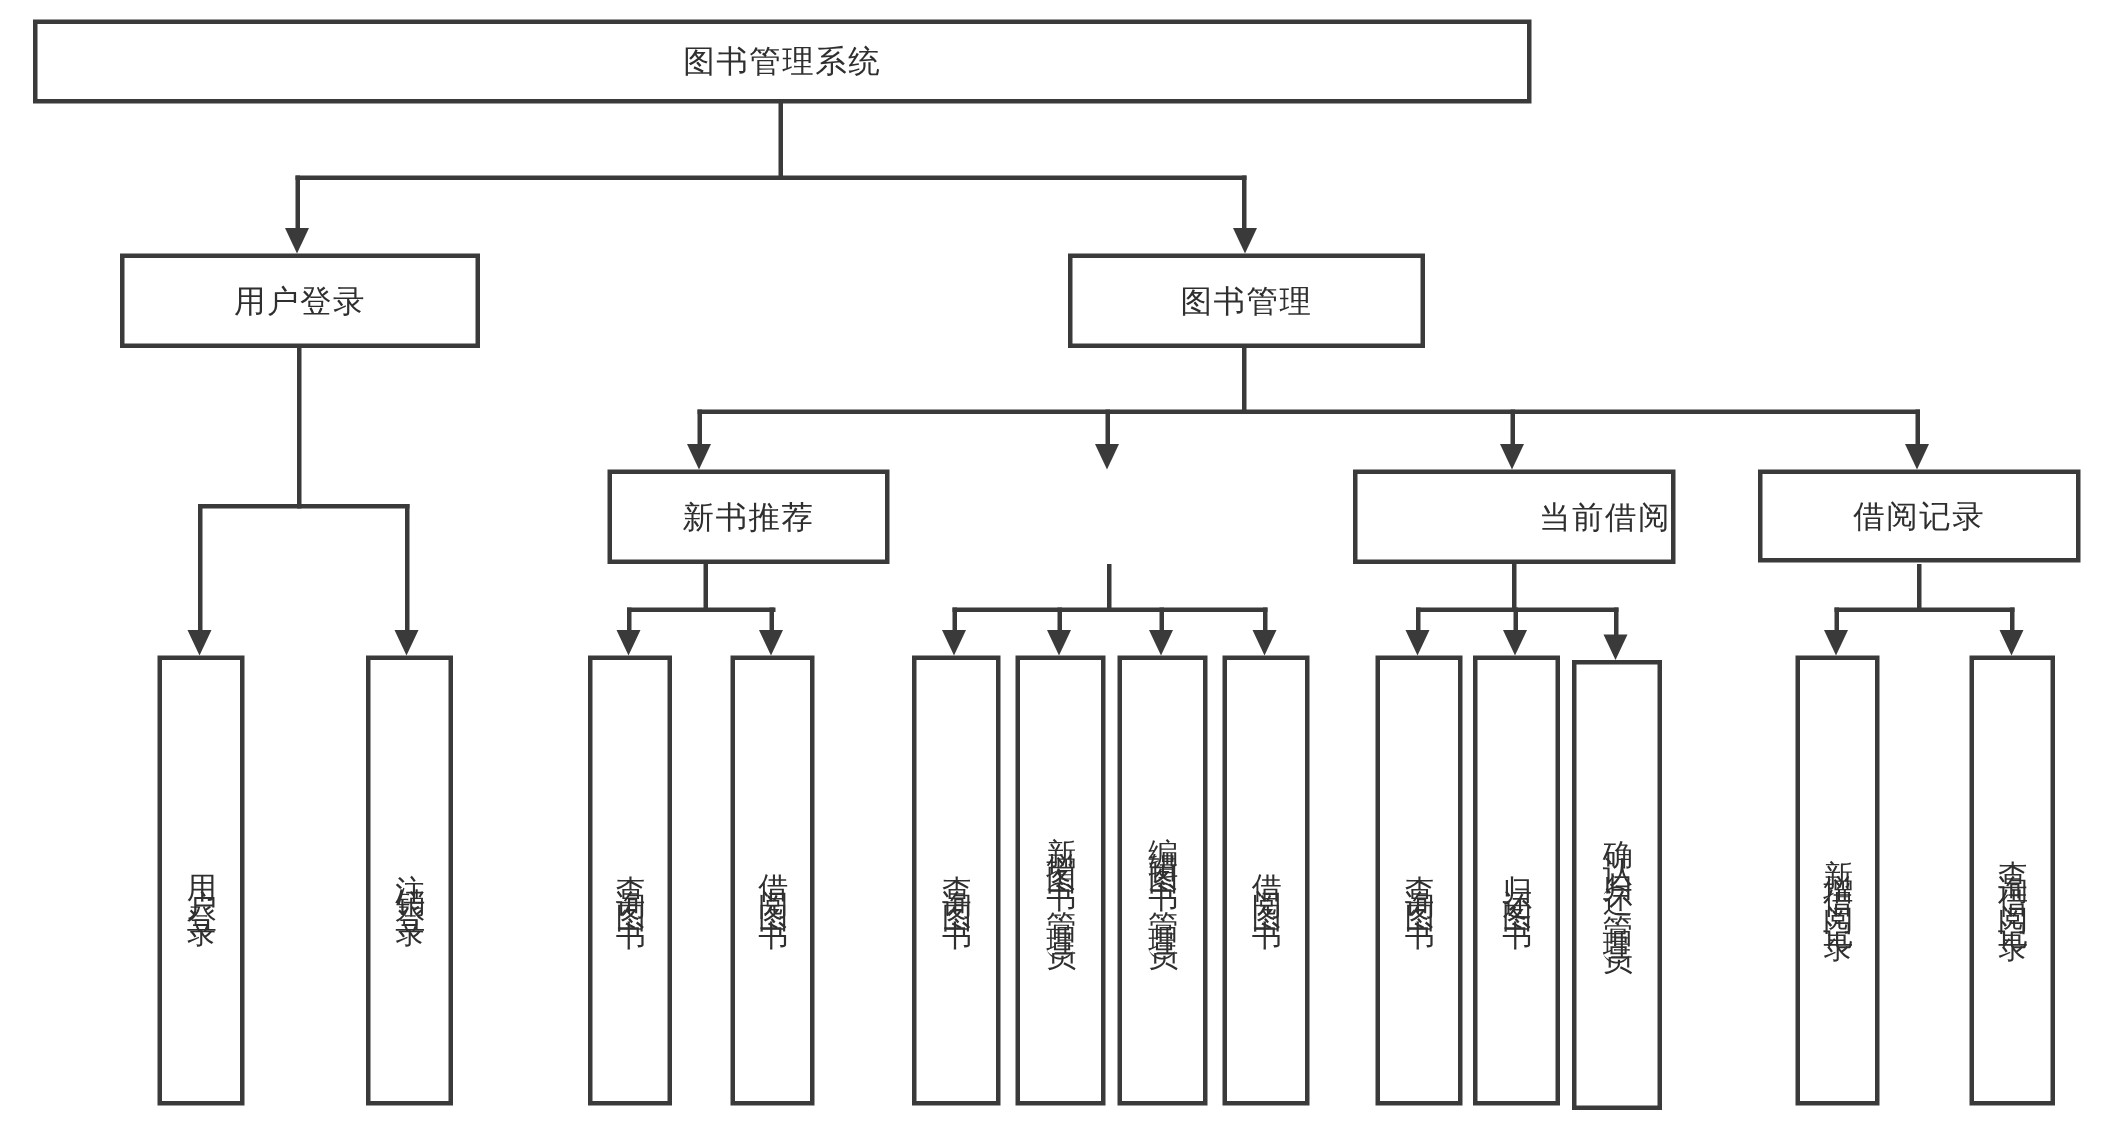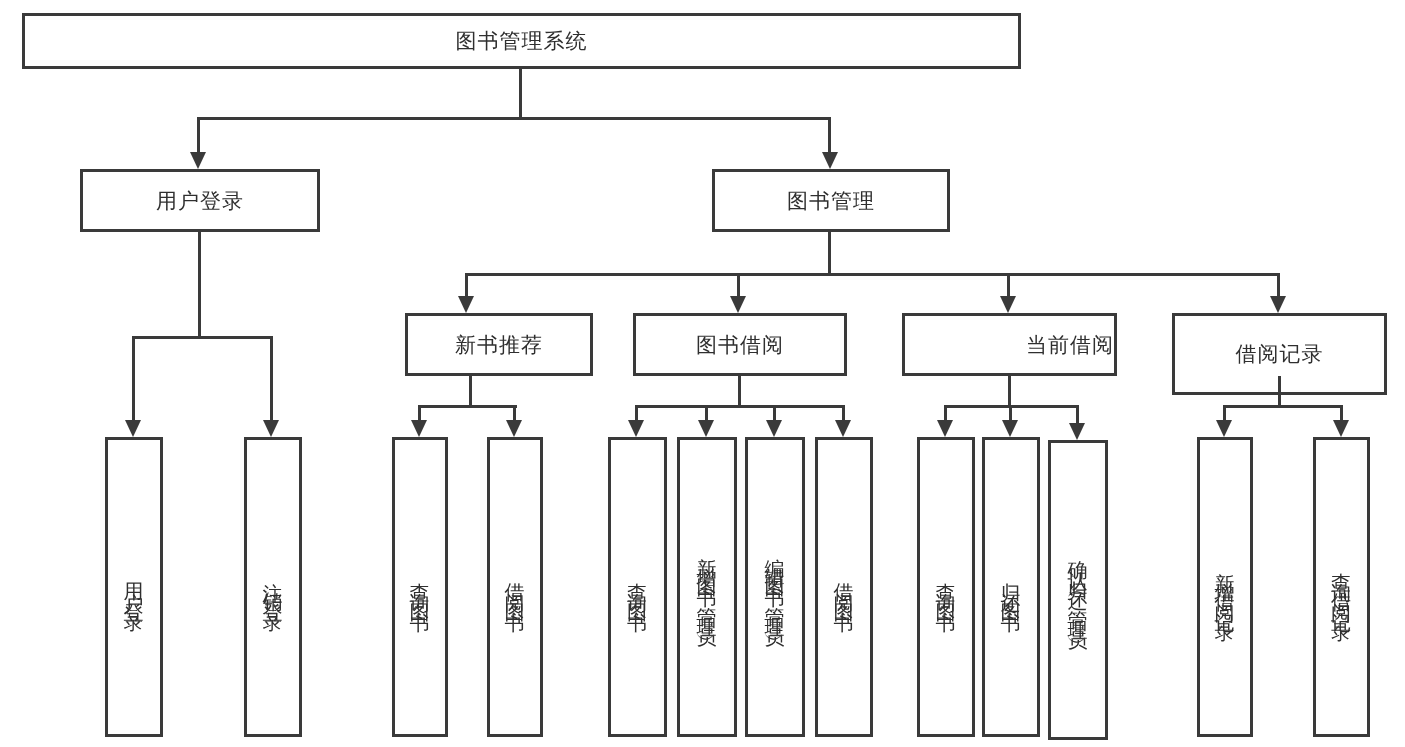--- a/index.html
+++ b/index.html
@@ -69,27 +69,24 @@
   <div class="box" style="left:80px;top:169px;width:240px;height:63px;">
     <span>用户登录</span>
   </div>
   <div class="box" style="left:712px;top:169px;width:238px;height:63px;">
     <span>图书管理</span>
   </div>
 
   <div class="box" style="left:363px;top:313px;width:188px;height:63px;margin-left:42px;">
     <span>新书推荐</span>
   </div>
-  <div class="box" style="left:633px;top:313px;width:214px;height:63px;">
-    <span>图书借阅</span>
-  </div>
   <div class="box" style="left:902px;top:313px;width:215px;height:63px;justify-content:flex-end;">
     <span>当前借阅</span>
   </div>
-  <div class="box" style="left:1172px;top:313px;width:215px;height:82px;">
+  <div class="box" style="left:1172px;top:313px;width:215px;height:62px;">
     <span>借阅记录</span>
   </div>
 
   <div class="box vbox" style="left:105px;top:437px;width:58px;height:300px;">
     <span class="vtxt">用户登录</span>
   </div>
   <div class="box vbox" style="left:244px;top:437px;width:58px;height:300px;">
     <span class="vtxt">注销登录</span>
   </div>
 

